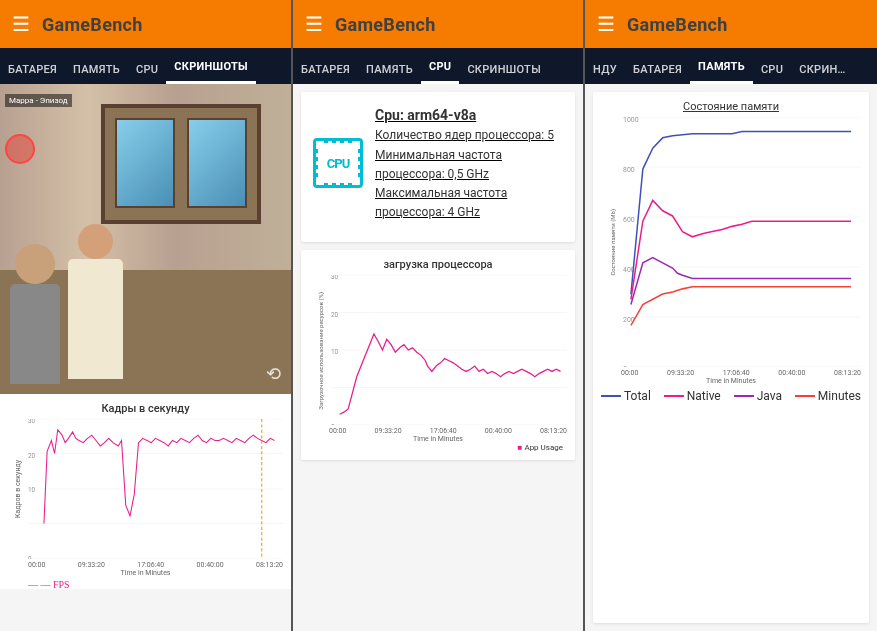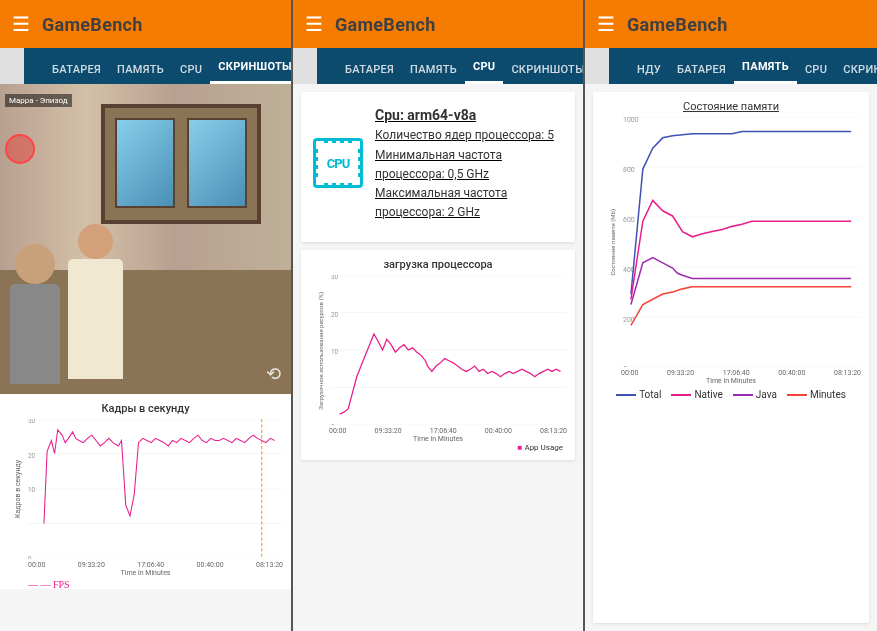--- a/index.html
+++ b/index.html
@@ -52,28 +52,27 @@
 
     .app-title {
       color: #404040;
       font-size: 18px;
       font-weight: 700;
       letter-spacing: 0.3px;
     }
 
     
     .tab-bar {
-      background: #0c4a6e;
+      background: #0f172a;
       height: 36px;
       display: flex;
       align-items: flex-end;
-      padding: 0 20px;
+      padding: 0 0;
       flex-shrink: 0;
       overflow: hidden;
-      margin-left: 24px;
     }
 
     .tab-item {
       color: rgba(255,255,255,0.8);
       font-size: 11px;
       font-weight: 500;
       padding: 8px 8px;
       cursor: pointer;
       white-space: nowrap;
       letter-spacing: 0.3px;
@@ -325,24 +324,24 @@
     .memory-chart-title {
       font-size: 11px;
       text-align: center;
       color: #333;
       margin-bottom: 4px;
       text-decoration: underline;
     }
 
     .memory-legend {
       display: flex;
-      justify-content: center;
+      justify-content: space-between;
       gap: 10px;
       margin-top: 4px;
-      font-size: 10px;
+      font-size: 12px;
       color: #333;
       flex-wrap: wrap;
     }
 
     .legend-item {
       display: flex;
       align-items: center;
       gap: 3px;
     }
 
@@ -465,21 +464,21 @@
             <div class="cpu-pins"></div>
             <div class="cpu-pins-bottom"></div>
             <div class="cpu-pins-left"></div>
             <div class="cpu-pins-right"></div>
             <span class="cpu-icon-inner">CPU</span>
           </div>
           <div class="cpu-info-text">
             <p class="cpu-name">Cpu: arm64-v8a</p>
             <p>Количество ядер процессора: 5</p>
             <p>Минимальная частота процессора: 0,5 GHz</p>
-            <p>Максимальная частота процессора: 2 GHz</p>
+            <p>Максимальная частота процессора: 4 GHz</p>
           </div>
         </div>
       </div>
 
       <div class="cpu-chart-card">
         <div class="chart-title">загрузка процессора</div>
         <div style="display:flex;height:150px;">
           <div style="width:22px;display:flex;align-items:center;justify-content:center;">
             <span style="font-size:6px;color:#666;writing-mode:vertical-lr;transform:rotate(180deg);white-space:nowrap;">Загрузочное использование ресурсов (%)</span>
           </div>

